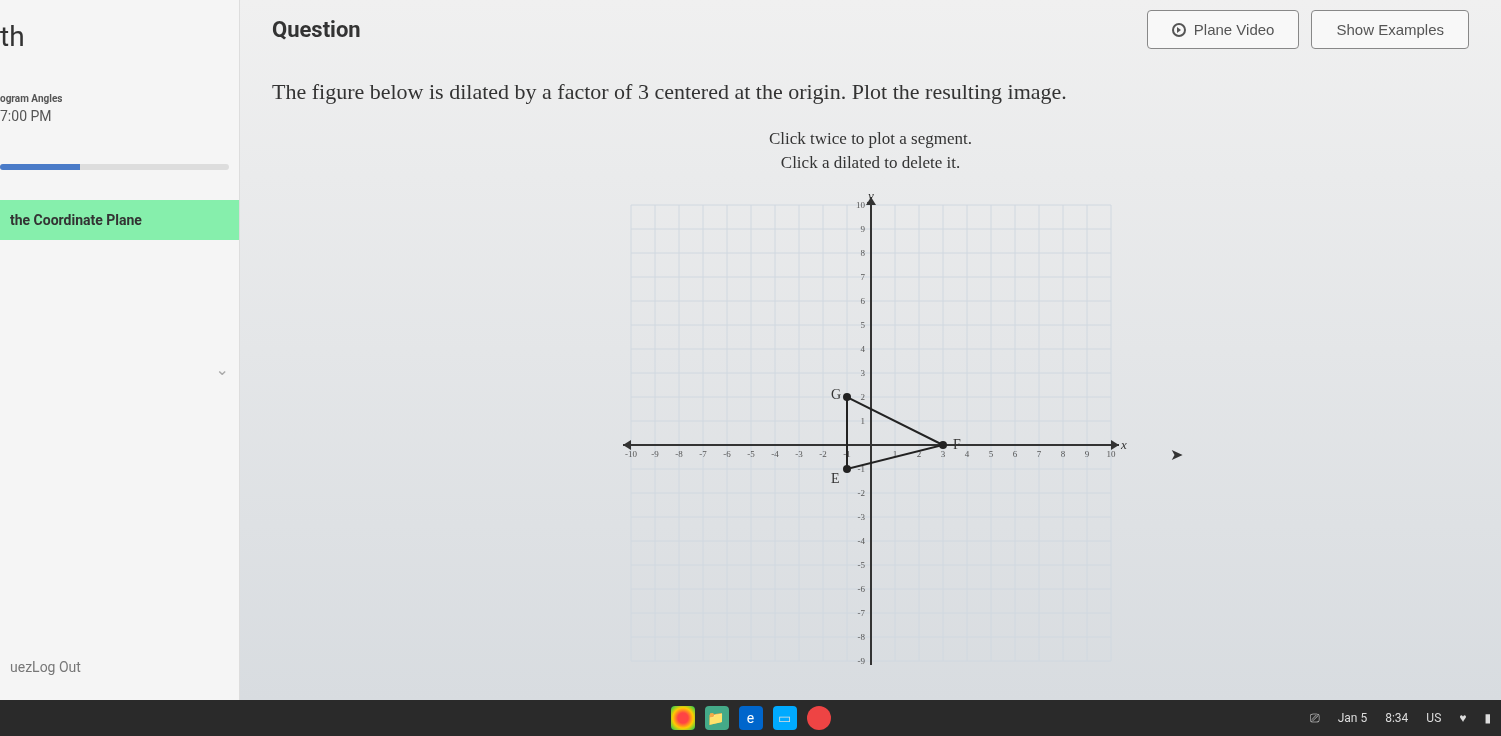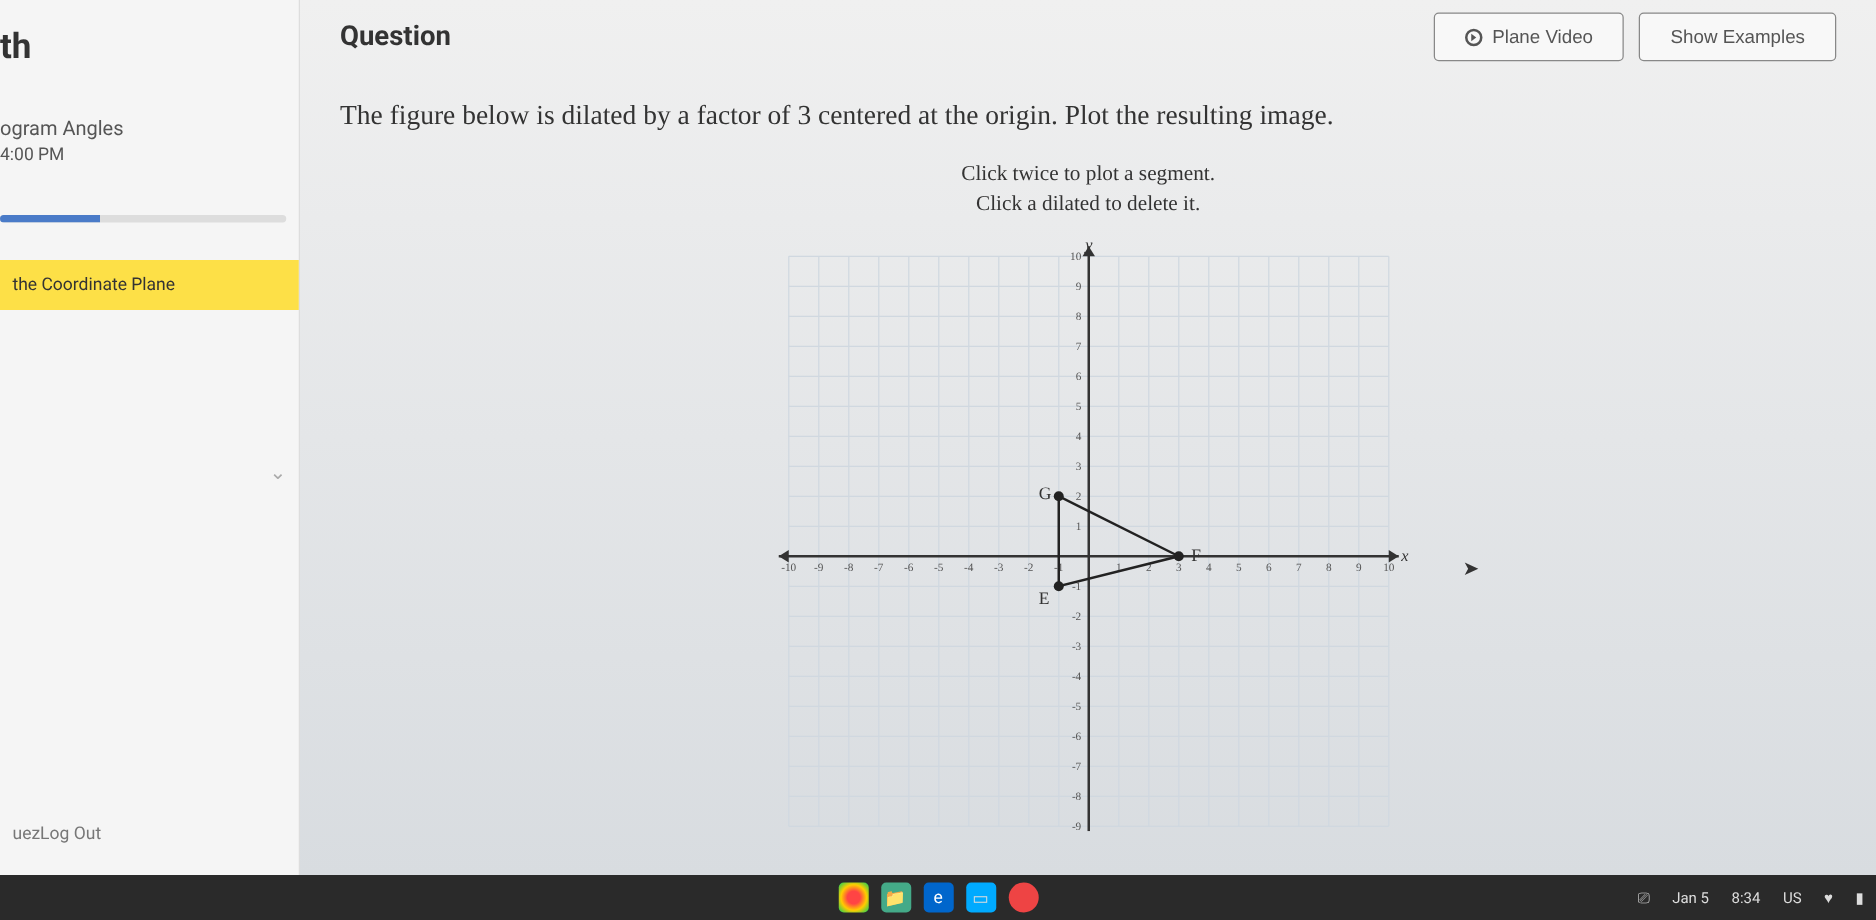--- a/index.html
+++ b/index.html
@@ -19,53 +19,53 @@
     .sidebar {
       width: 240px;
       background: #f5f5f5;
       padding: 10px 0;
       border-right: 1px solid #ddd;
       display: flex;
       flex-direction: column;
     }
     .sidebar-title {
       font-size: 28px;
-      font-weight: 700;
+      font-weight: 400;
       padding: 10px 15px 20px 0;
       text-align: left;
       color: #333;
     }
     .assignment-info {
       padding: 20px 10px 10px 0;
       color: #555;
     }
-    .assignment-name { font-weight: 400; font-size: 16px; }
+    .assignment-name { font-weight: 700; font-size: 10px; }
     .assignment-time { font-size: 14px; margin-top: 4px; }
     .progress-bar {
       height: 6px;
       background: #ddd;
       border-radius: 3px;
       margin: 30px 10px 30px 0;
       overflow: hidden;
     }
     .progress-fill {
       height: 100%;
       width: 35%;
       background: #4a7bc8;
     }
     .topic-item {
       padding: 12px 10px;
       font-size: 14px;
       color: #555;
       cursor: pointer;
     }
     .topic-item.active {
-      background: #fde047;
-      color: #333;
-      font-weight: 400;
+      background: #86efac;
+      color: #333;
+      font-weight: 700;
     }
     .sidebar-footer {
       margin-top: auto;
       display: flex;
       padding: 15px 10px;
       font-size: 14px;
       color: #777;
     }
     .sidebar-footer span { cursor: pointer; }
     .main {
@@ -201,21 +201,21 @@
   </style>
 </head>
 <body>
 
 <div class="app">
   <aside class="sidebar">
     <div class="sidebar-title">th</div>
 
     <div class="assignment-info">
       <div class="assignment-name">ogram Angles</div>
-      <div class="assignment-time">4:00 PM</div>
+      <div class="assignment-time">7:00 PM</div>
     </div>
 
     <div class="progress-bar">
       <div class="progress-fill"></div>
     </div>
 
     <div class="topic-item active">
       <span>the Coordinate Plane</span>
     </div>
 

